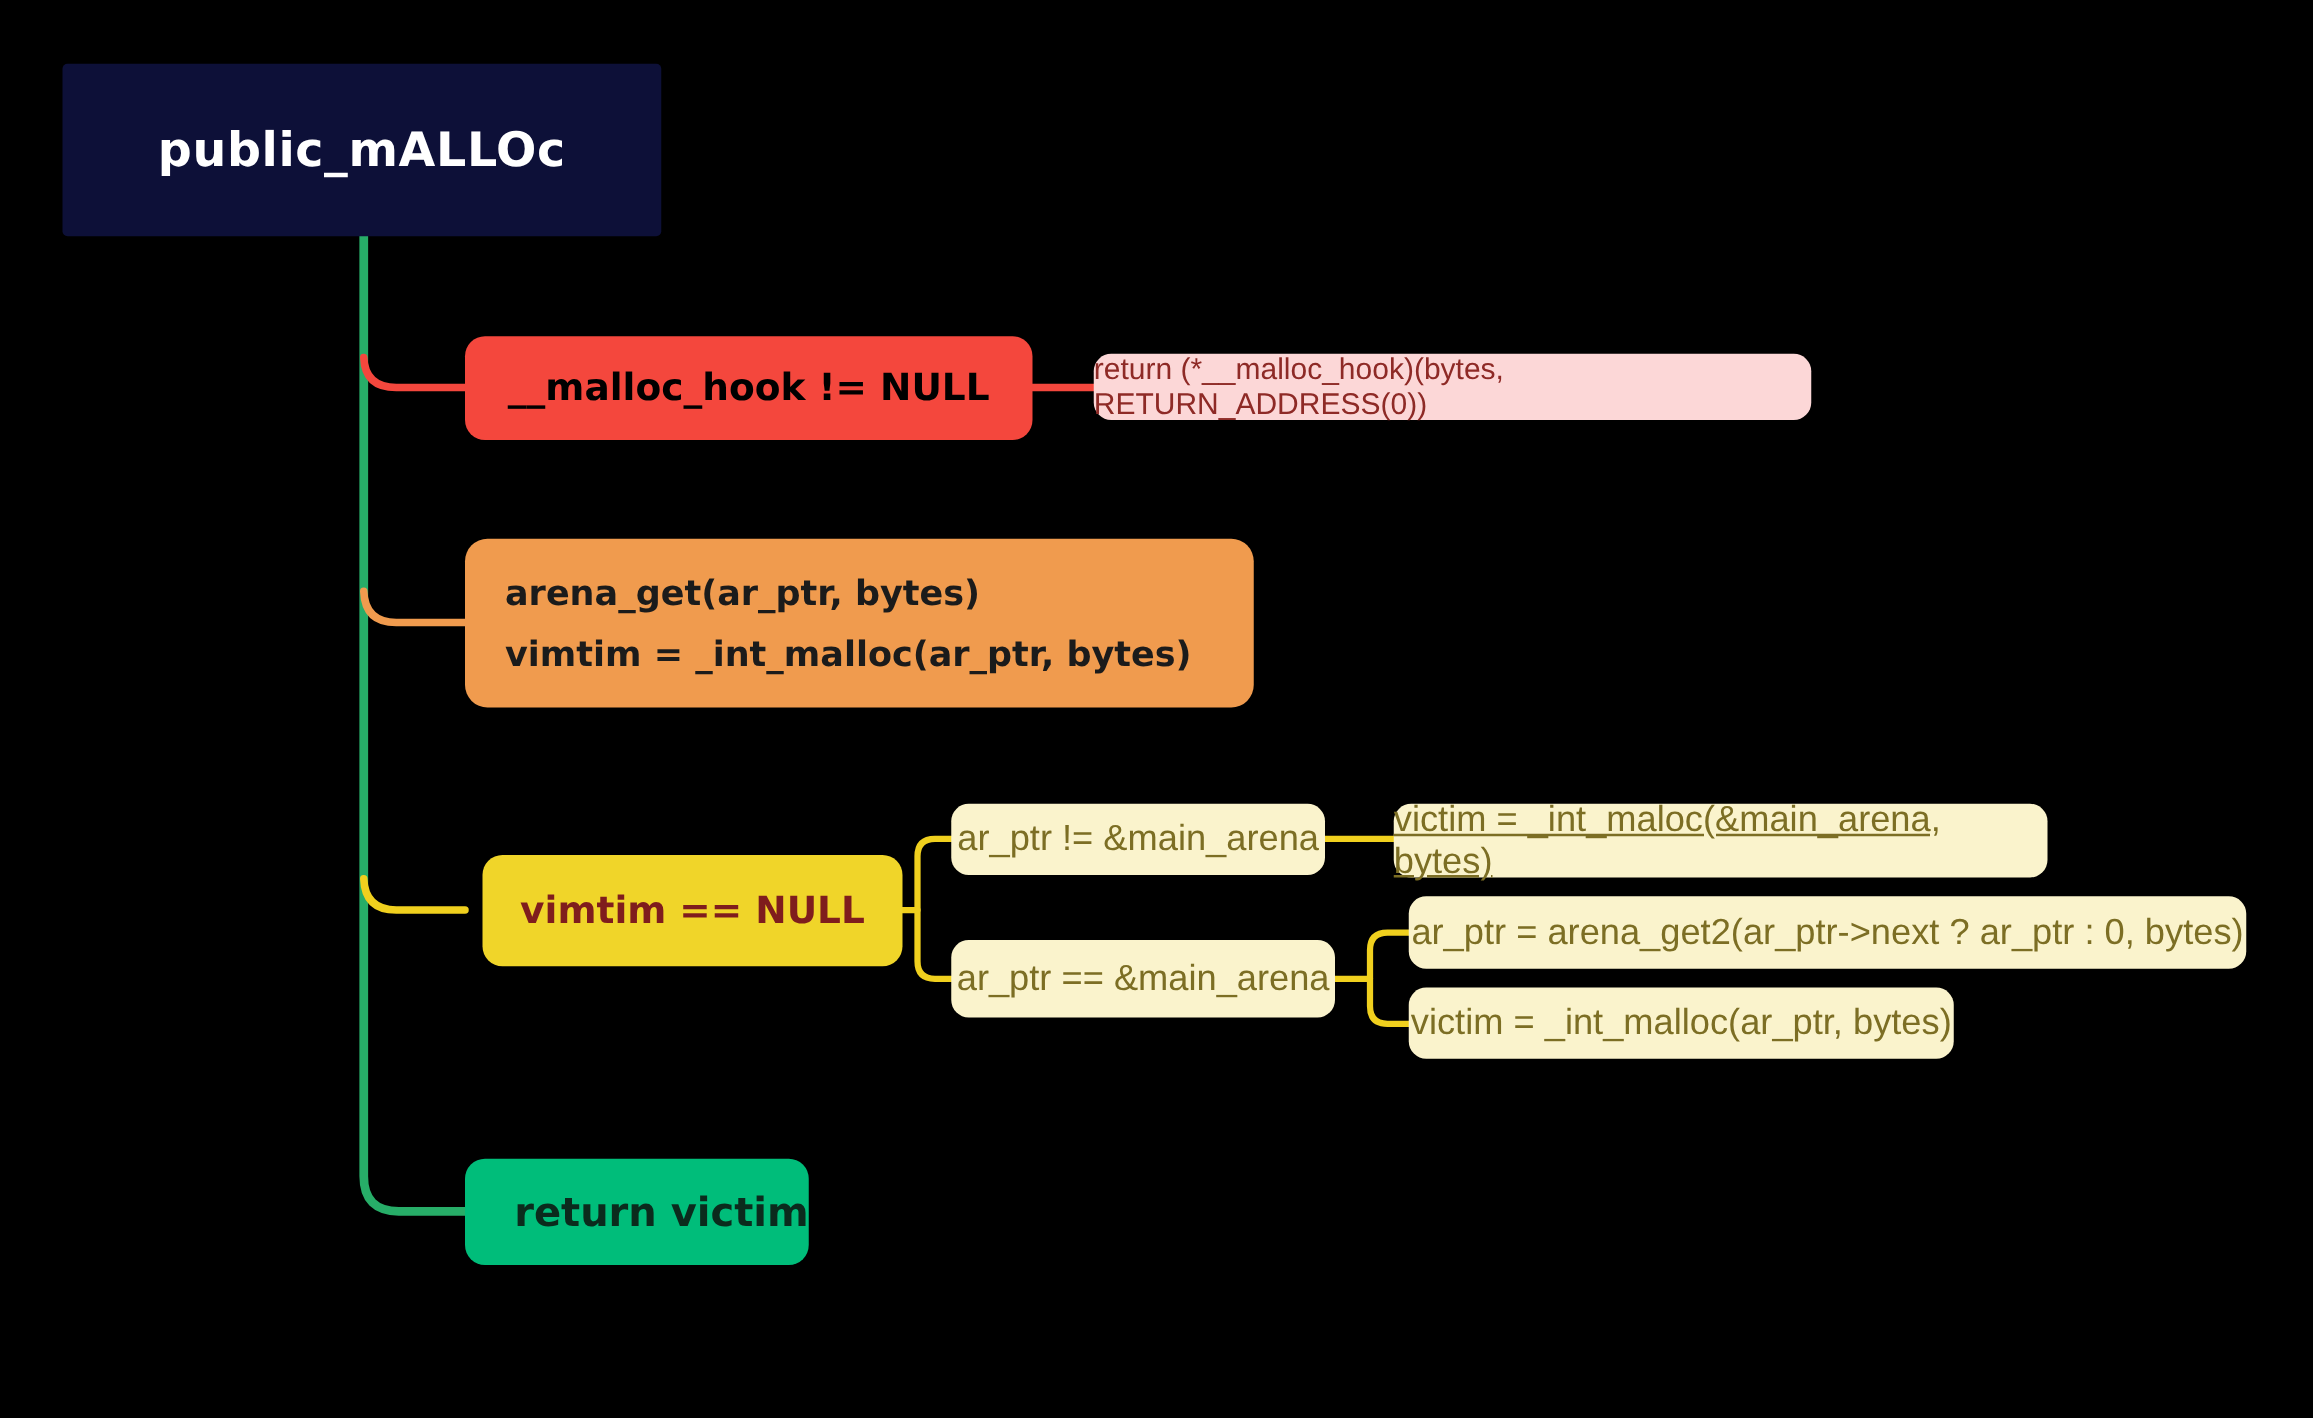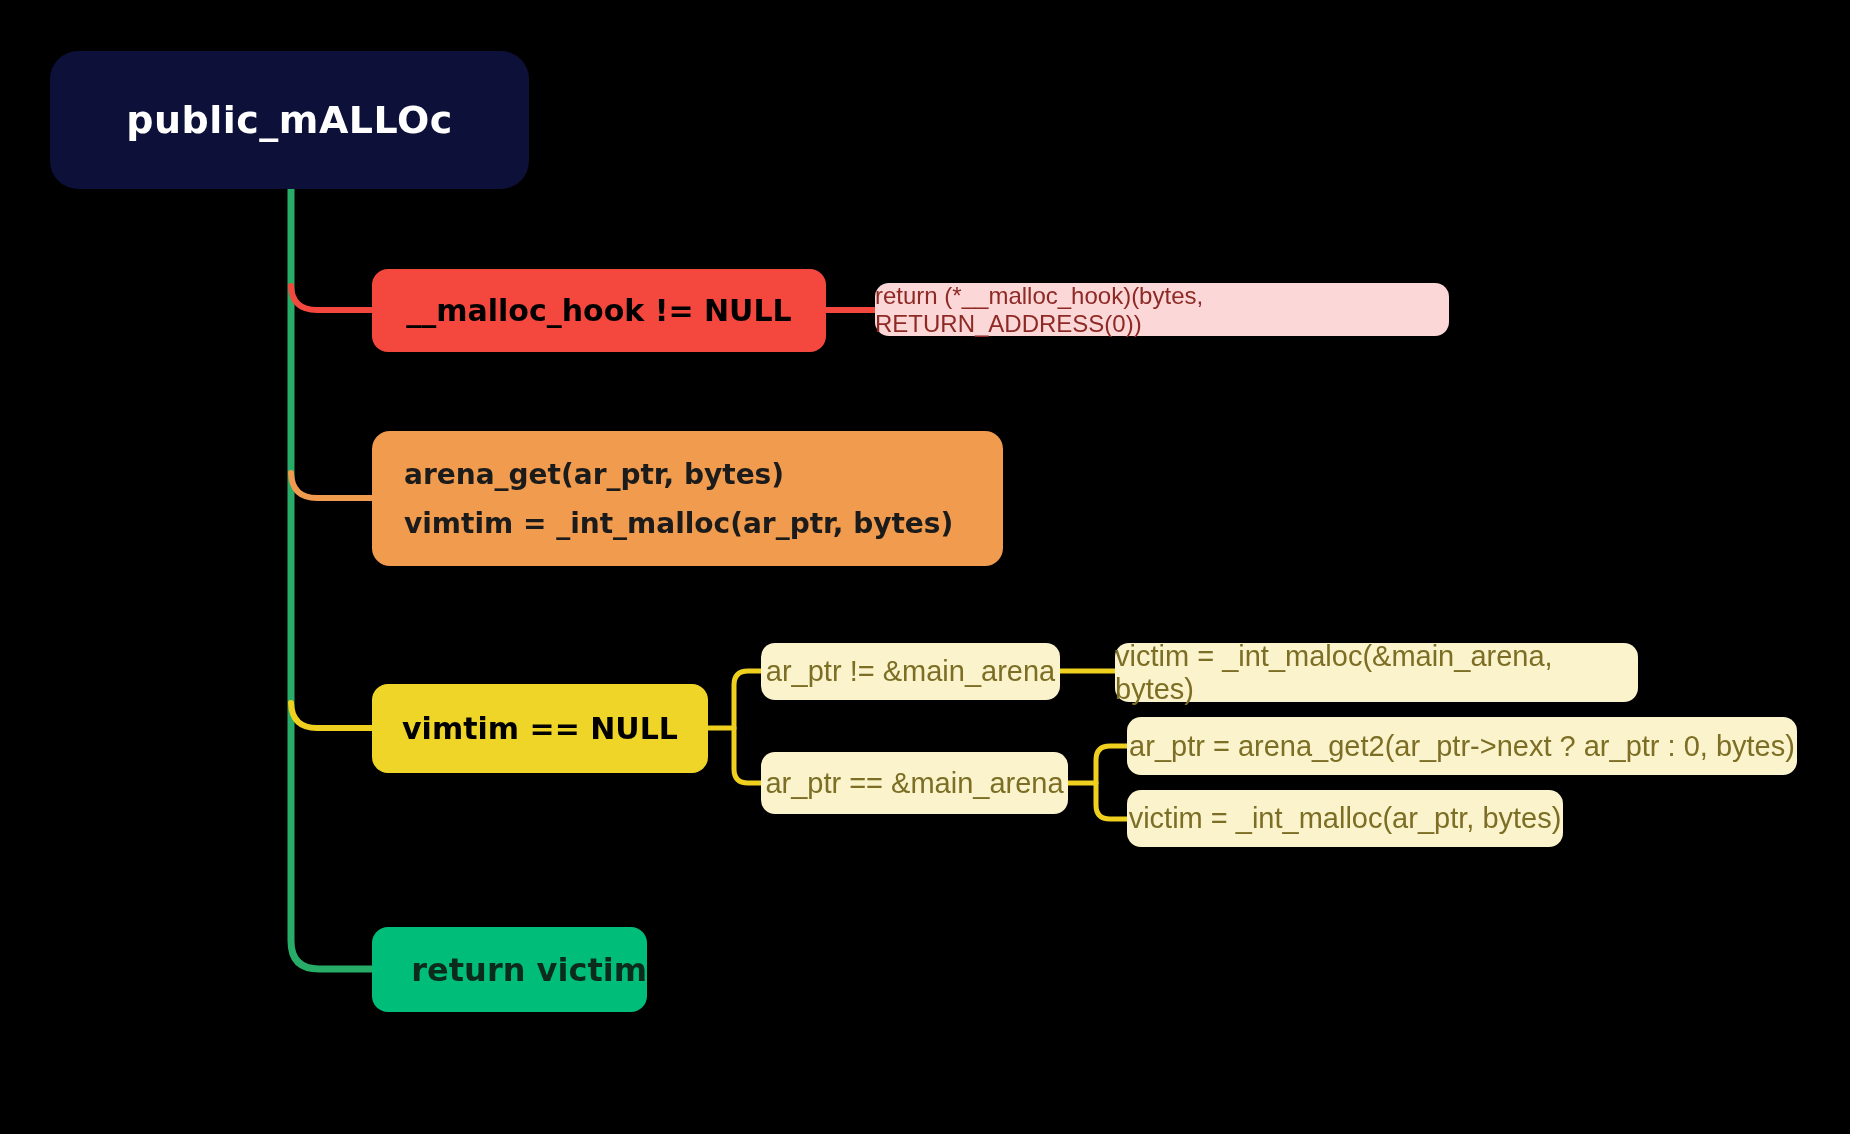--- a/index.html
+++ b/index.html
@@ -18,21 +18,21 @@
   }
   .connectors path { fill: none; }
   .node {
     position: absolute;
     display: flex;
     align-items: center;
     box-sizing: border-box;
   }
   .node-root {
     left: 50px; top: 51px; width: 479px; height: 138px;
-    border-radius: 28px;
+    border-radius: 4px;
     justify-content: center;
     font-size: 38px; font-weight: bold;
     letter-spacing: 0.5px;
   }
   .node-red {
     left: 372px; top: 269px; width: 454px; height: 83px;
     border-radius: 16px;
     justify-content: center;
     font-size: 30px; font-weight: bold;
   }
@@ -114,29 +114,29 @@
     <span>return (*__malloc_hook)(bytes, RETURN_ADDRESS(0))</span>
   </div>
 
   <div class="node node-orange" style="background-color: rgb(240, 155, 78); color: rgb(27, 27, 27);">
     <div class="lines">
       <span>arena_get(ar_ptr, bytes)</span>
       <span>vimtim = _int_malloc(ar_ptr, bytes)</span>
     </div>
   </div>
 
-  <div class="node node-yellow" style="background-color: rgb(240, 213, 41); color: #000000;">
+  <div class="node node-yellow" style="background-color: rgb(240, 213, 41); color: #7f1d1d; margin-left: 14px;">
     <span>vimtim == NULL</span>
   </div>
 
   <div class="node node-cream node-arptr-ne" style="background-color: rgb(250, 243, 204); color: rgb(124, 110, 36);">
     <span>ar_ptr != &amp;main_arena</span>
   </div>
 
-  <div class="node node-cream node-victim-maloc" style="background-color: rgb(250, 243, 204); color: rgb(124, 110, 36);">
+  <div class="node node-cream node-victim-maloc" style="background-color: rgb(250, 243, 204); color: rgb(124, 110, 36); text-decoration: underline;">
     <span>victim = _int_maloc(&amp;main_arena, bytes)</span>
   </div>
 
   <div class="node node-cream node-arptr-eq" style="background-color: rgb(250, 243, 204); color: rgb(124, 110, 36);">
     <span>ar_ptr == &amp;main_arena</span>
   </div>
 
   <div class="node node-cream node-arena-get2" style="background-color: rgb(250, 243, 204); color: rgb(124, 110, 36);">
     <span>ar_ptr = arena_get2(ar_ptr-&gt;next ? ar_ptr : 0, bytes)</span>
   </div>

